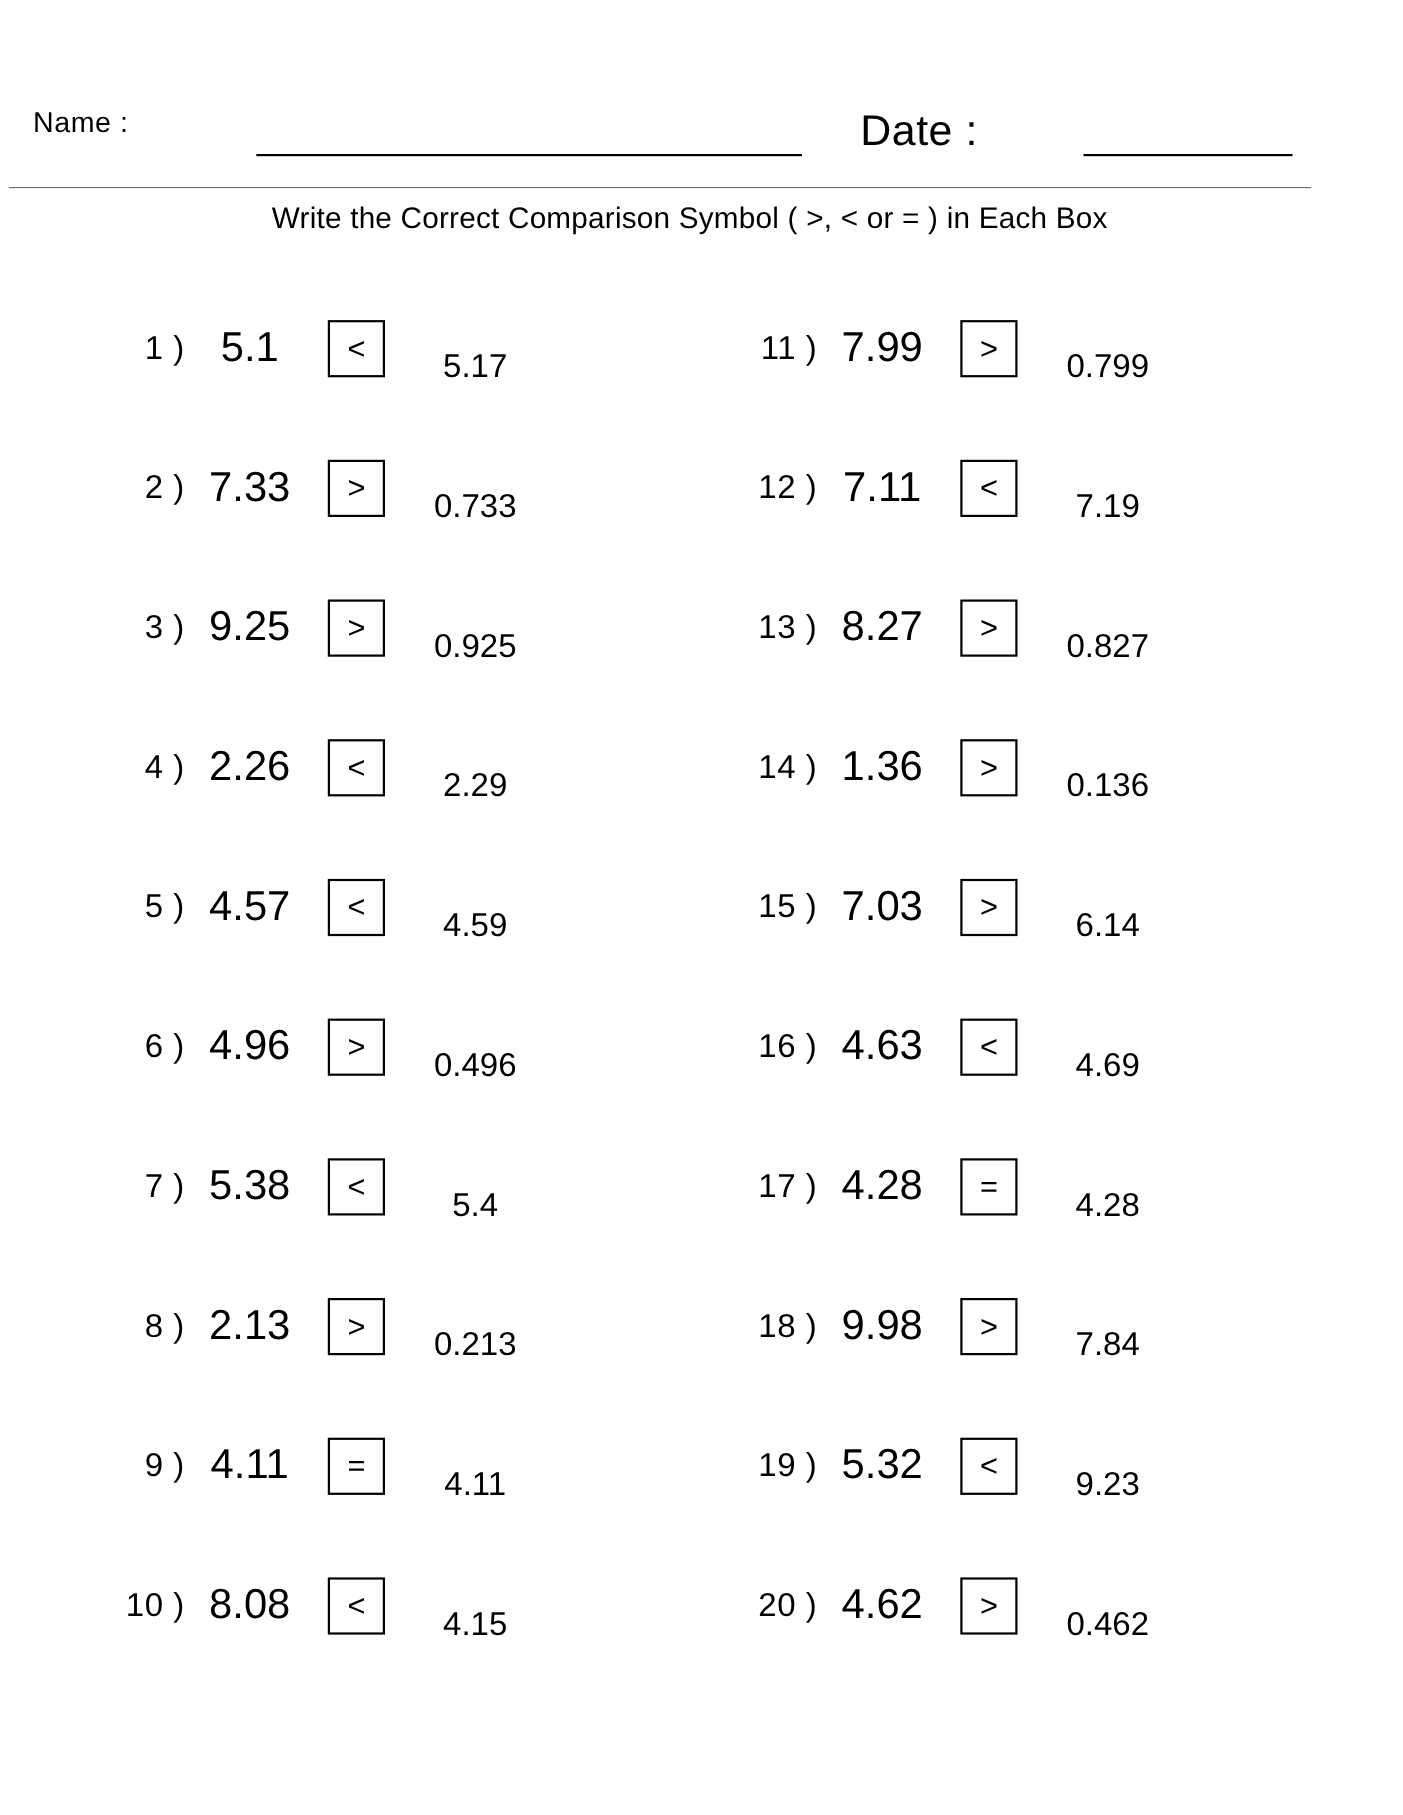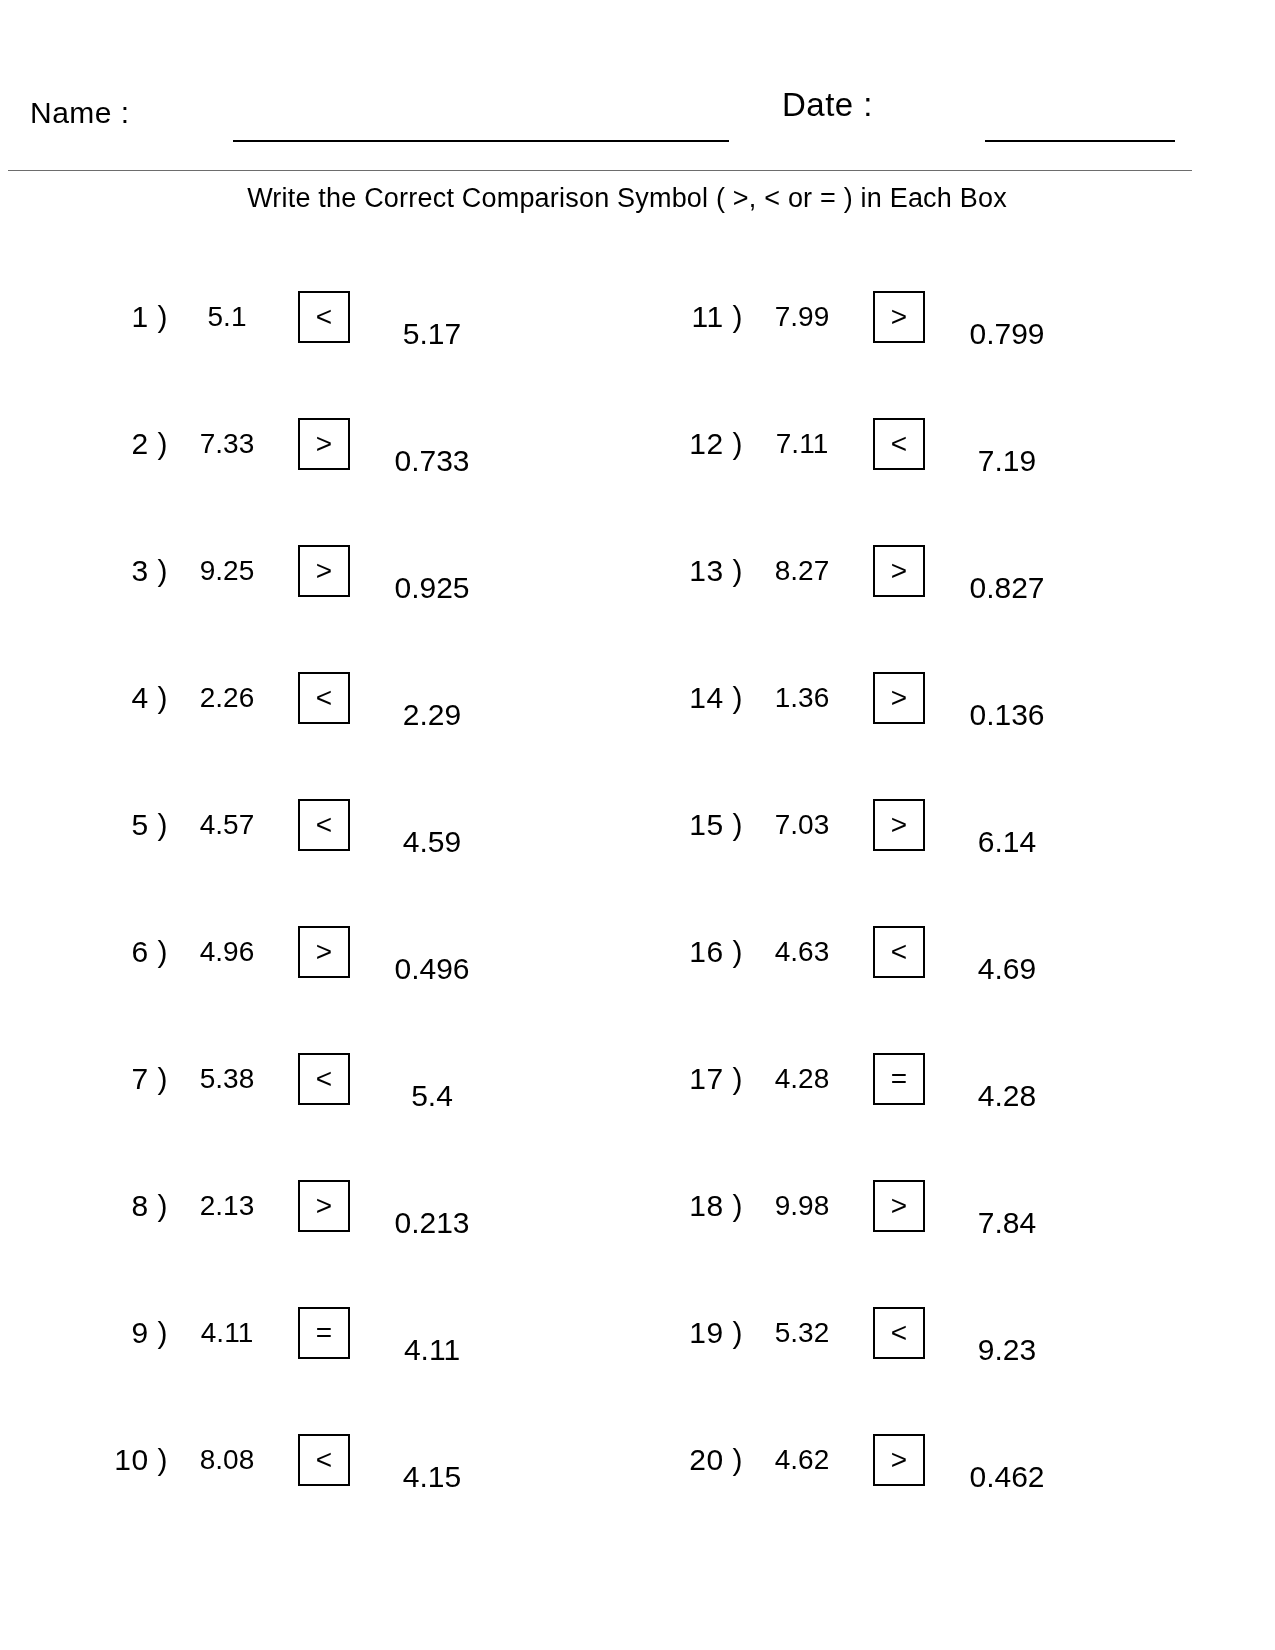--- a/index.html
+++ b/index.html
@@ -29,36 +29,36 @@
     left: 0;
     width: 1275px;
     height: 70px;
     display: flex;
     align-items: flex-start;
   }
   .name-label {
     position: absolute;
     left: 30px;
     top: 52px;
-    font-size: 30px;
+    font-size: 26px;
     letter-spacing: 0.5px;
   }
   .name-rule {
     position: absolute;
     left: 233px;
     top: 96px;
     width: 496px;
     height: 0;
     border-bottom: 2.5px solid #000;
   }
   .date-label {
     position: absolute;
     left: 782px;
-    top: 42px;
-    font-size: 33px;
+    top: 54px;
+    font-size: 39px;
     letter-spacing: 0.5px;
   }
   .date-rule {
     position: absolute;
     left: 985px;
     top: 96px;
     width: 190px;
     height: 0;
     border-bottom: 2.5px solid #000;
   }
@@ -112,21 +112,21 @@
   }
 
   .num {
     font-size: 30px;
     width: 108px;
     text-align: right;
     white-space: nowrap;
     letter-spacing: 0.5px;
   }
   .operand {
-    font-size: 28px;
+    font-size: 38px;
     width: 118px;
     text-align: center;
     white-space: nowrap;
   }
   .box {
     width: 52px;
     height: 52px;
     border: 2.4px solid #000;
     display: flex;
     align-items: center;

